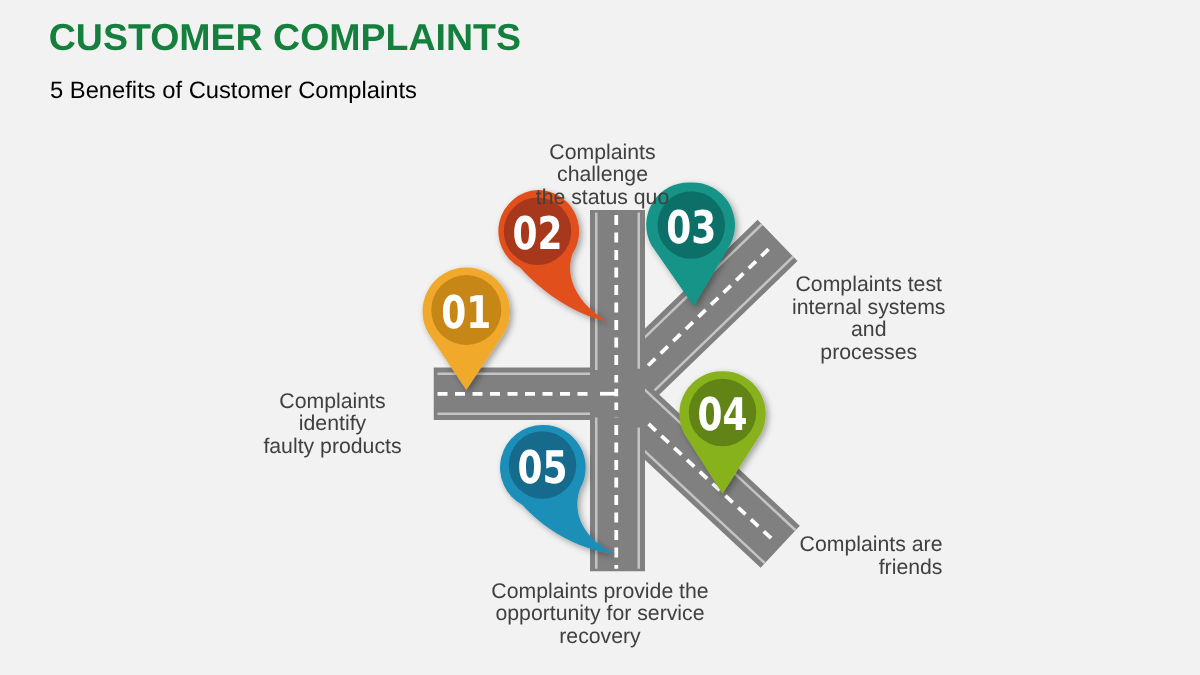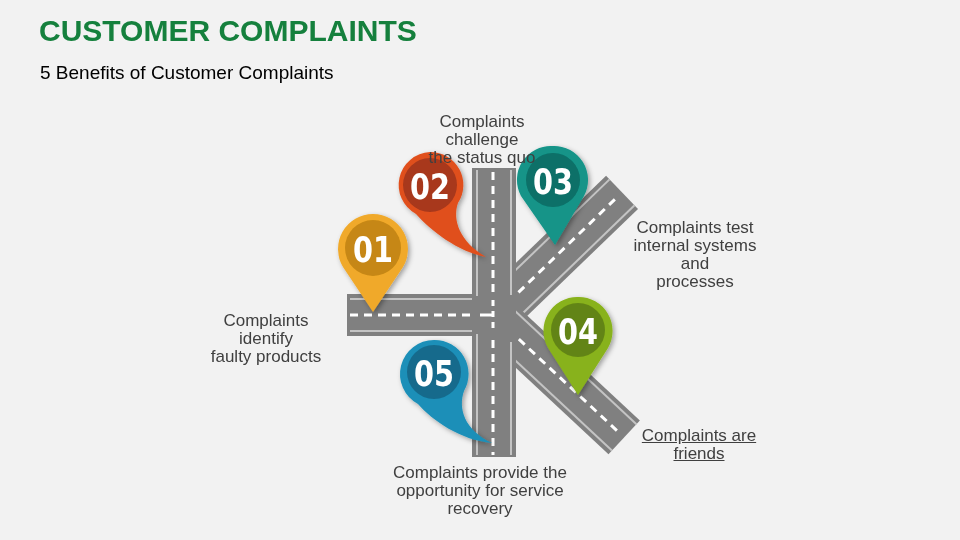--- a/index.html
+++ b/index.html
@@ -108,15 +108,15 @@
   <text class="pin-num" x="434" y="386" font-size="36" text-anchor="middle" textLength="40" lengthAdjust="spacingAndGlyphs">05</text>
 </svg>
 
 <div class="label" style="left:196px; top:312px; width:140px;">Complaints identify
 faulty products</div>
 <div class="label" style="left:402px; top:113px; width:160px;">Complaints challenge
 the status quo</div>
 <div class="label" style="left:620px; top:171px; width:150px;margin-top:48px;">Complaints test
 internal  systems and
 processes</div>
-<div class="label" style="left:624px; top:427px; width:150px; text-align:center;text-decoration:underline;">Complaints are friends</div>
+<div class="label" style="left:604px; top:427px; width:150px; text-align:right;">Complaints are friends</div>
 <div class="label" style="left:370px; top:464px; width:220px;">Complaints provide the
 opportunity for service recovery</div>
 
 </body></html>

